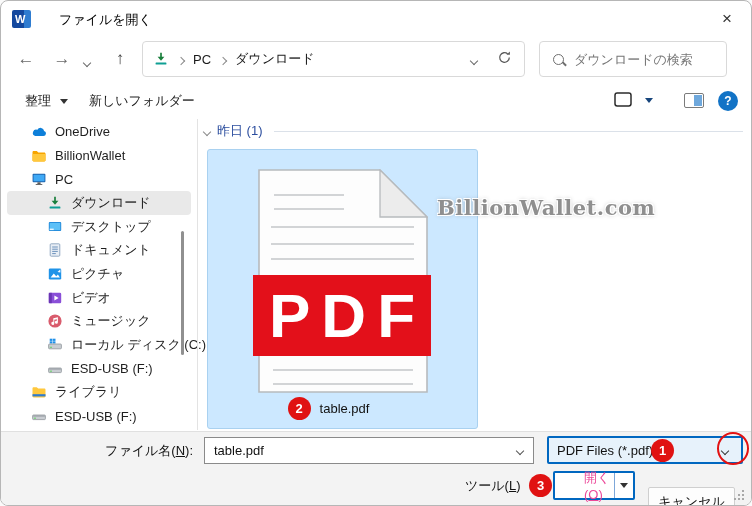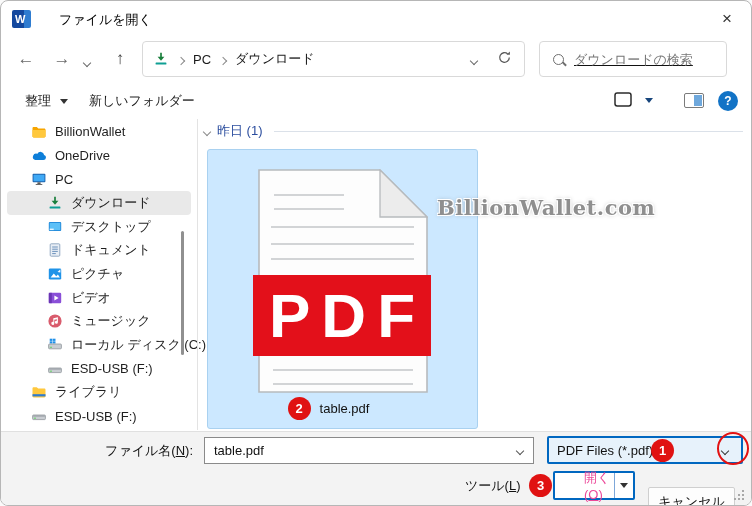--- a/index.html
+++ b/index.html
@@ -42,21 +42,21 @@
   .crumb-sep { color:#8a8a8a; margin-top:1px; }
   .crumb-text { color:#1a1a1a; }
   .crumb-right { margin-left:auto; display:flex; align-items:center; gap:20px; color:#6a6a6a; }
   .search-box {
     position:absolute; left:538px; top:40px; width:188px; height:36px;
     border:1px solid #d9d9d9; border-radius:4px; background:#fff;
     display:flex; align-items:center; padding:0 10px 0 13px; gap:10px;
   }
   .mag { position:relative; width:11px; height:11px; border:1.5px solid #6e6e6e; border-radius:50%; flex:none; }
   .mag::after { content:""; position:absolute; width:5px; height:1.5px; background:#6e6e6e; transform:rotate(45deg); right:-4px; bottom:-1px; }
-  .search-box input { border:none; outline:none; background:transparent; font:inherit; color:#111; width:100%;text-decoration:underline; }
+  .search-box input { border:none; outline:none; background:transparent; font:inherit; color:#111; width:100%; }
   .search-box input::placeholder { color:#767676; opacity:1; }
   
   .tb-item { position:absolute; top:86px; height:28px; display:flex; align-items:center; gap:9px; color:#191919; }
   .tri-down { width:0; height:0; border-left:4px solid transparent; border-right:4px solid transparent; border-top:5px solid #333; }
   .tb-organize { left:24px; }
   .tb-newfolder { left:88px; }
   .view-icon { position:absolute; left:613px; top:91px; }
   .view-chev { position:absolute; left:644px; top:97px; border-top-color:#17457c; }
   .pane-icon { position:absolute; left:683px; top:92px; width:20px; height:15px; border:1.4px solid #7b7b7b; border-radius:2px; background:#fff; }
   .pane-icon::after { content:""; position:absolute; right:1px; top:1px; bottom:1px; width:8px; background:#6fa8dc; }
@@ -202,33 +202,33 @@
       </svg>
   </span>
   <span class="tri-down view-chev"></span>
   <span class="pane-icon"></span>
   <span class="help-icon">?</span>
 
   <div class="sidebar">
       <div class="side-row lvl1">
         <span class="sicon">
           <svg viewBox="0 0 16 16" width="16" height="16">
+            <path d="M4.1 12h8.2a2.6 2.6 0 0 0 .8-5.1A3.6 3.6 0 0 0 6.4 5.7 3.1 3.1 0 0 0 4.1 12z" fill="#0e7fd9"></path>
+          </svg>
+        </span>
+        <span class="slabel">OneDrive</span>
+      </div>
+      <div class="side-row lvl1">
+        <span class="sicon">
+          <svg viewBox="0 0 16 16" width="16" height="16">
             <path d="M1.5 4.2c0-.7.5-1.2 1.2-1.2h3.1l1.5 1.4h6c.7 0 1.2.6 1.2 1.2v6.6c0 .7-.5 1.2-1.2 1.2H2.7c-.7 0-1.2-.5-1.2-1.2z" fill="#f7a500"></path>
             <path d="M1.5 6h13v6.2c0 .7-.5 1.2-1.2 1.2H2.7c-.7 0-1.2-.5-1.2-1.2z" fill="#ffc83d"></path>
           </svg>
         </span>
         <span class="slabel">BillionWallet</span>
-      </div>
-      <div class="side-row lvl1">
-        <span class="sicon">
-          <svg viewBox="0 0 16 16" width="16" height="16">
-            <path d="M4.1 12h8.2a2.6 2.6 0 0 0 .8-5.1A3.6 3.6 0 0 0 6.4 5.7 3.1 3.1 0 0 0 4.1 12z" fill="#0e7fd9"></path>
-          </svg>
-        </span>
-        <span class="slabel">OneDrive</span>
       </div>
       <div class="side-row lvl1">
         <span class="sicon">
           <svg viewBox="0 0 16 16" width="16" height="16">
             <rect x="1.6" y="2.8" width="12.8" height="8.4" rx="0.9" fill="#1b5fa8"></rect>
             <rect x="2.5" y="3.7" width="11" height="6.6" fill="#3fa9f5"></rect>
             <rect x="6.4" y="11.4" width="3.2" height="1.5" fill="#4a4a4a"></rect>
             <rect x="4.6" y="12.9" width="6.8" height="1.1" rx="0.4" fill="#6a6a6a"></rect>
           </svg>
         </span>

